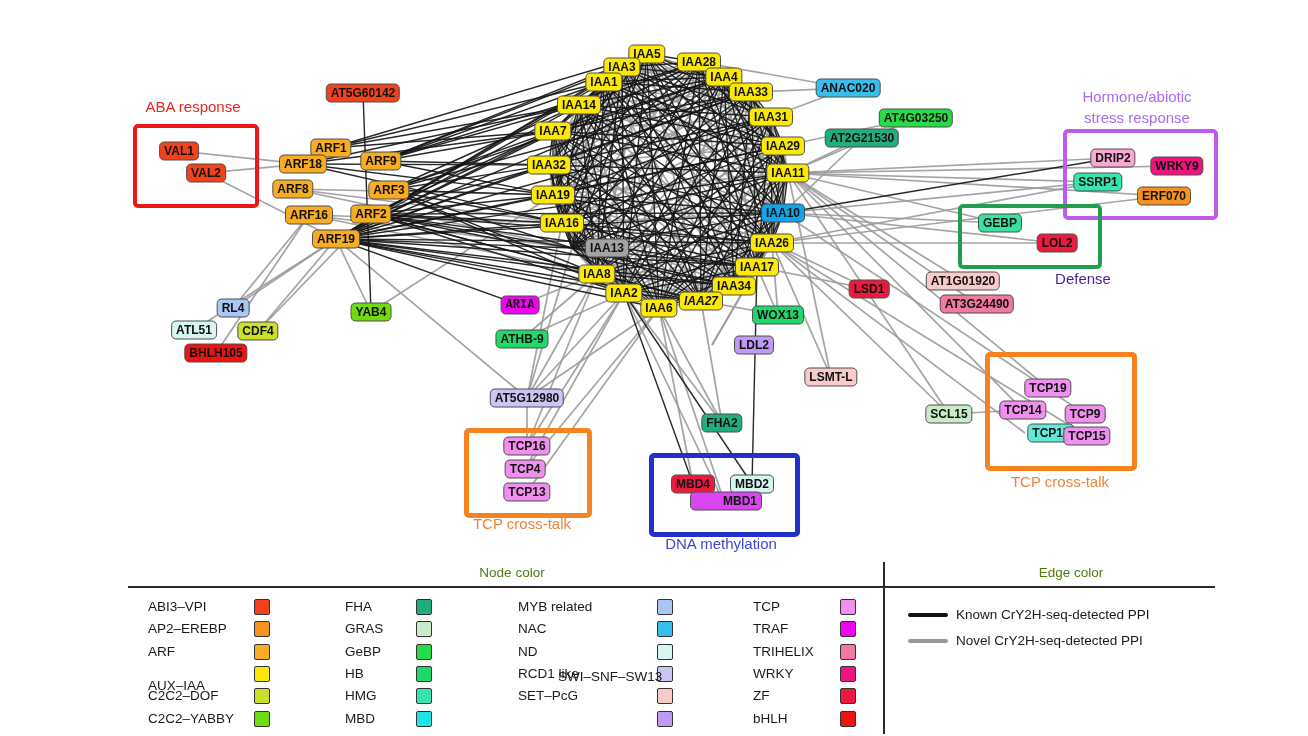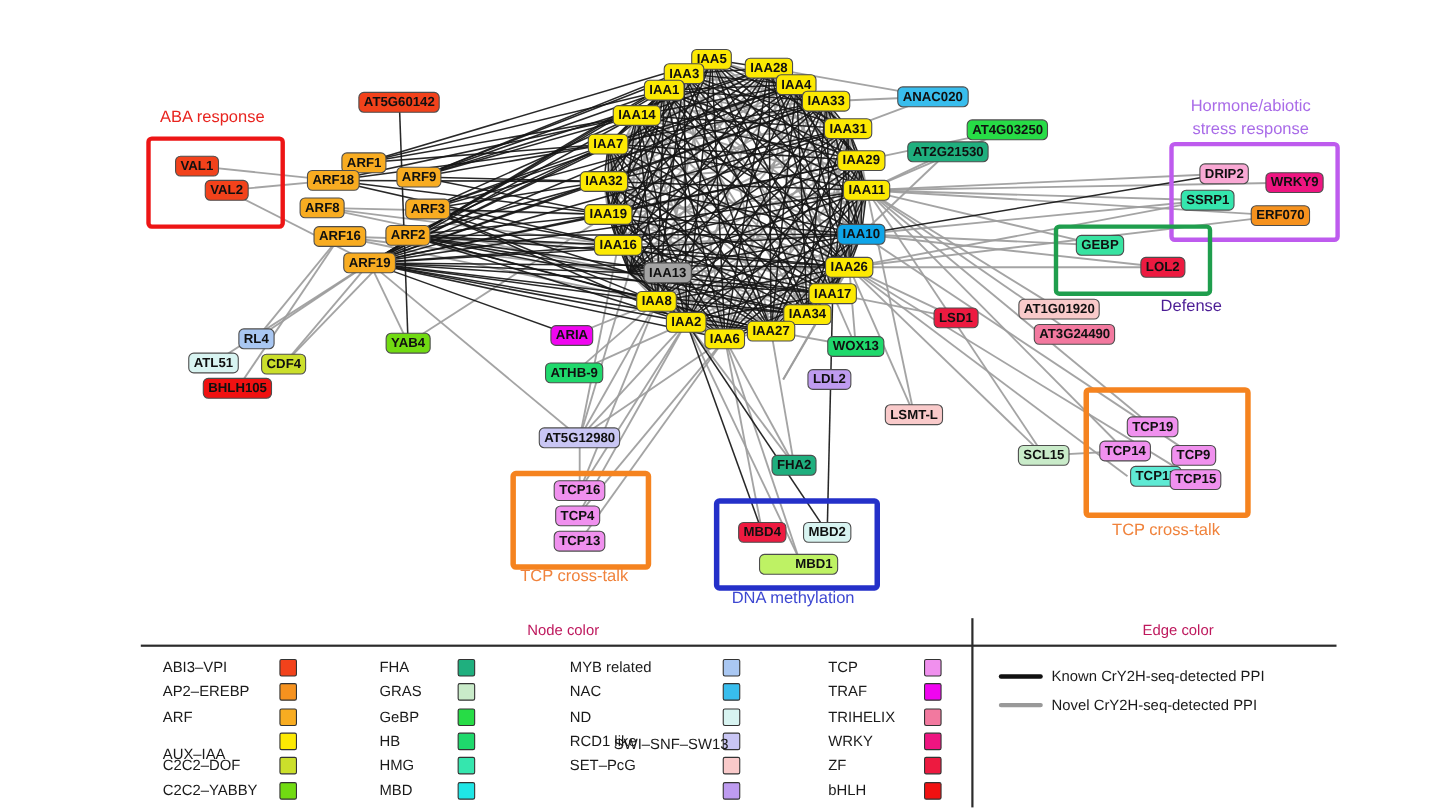--- a/index.html
+++ b/index.html
@@ -6,21 +6,21 @@
   #fig{position:relative;width:1308px;height:736px;background:#fff;overflow:hidden;
        font-family:"Liberation Sans",sans-serif;}
   #edges{position:absolute;left:0;top:0;width:1308px;height:736px;}
   .group-box{position:absolute;border-style:solid;border-radius:5px;background:transparent;}
   .group-label{position:absolute;transform:translateX(-50%);text-align:center;
        font-size:15px;white-space:nowrap;line-height:21px;}
   .node{position:absolute;transform:translate(-50%,-50%);white-space:nowrap;
        border:1.5px solid #4d4d4d;border-radius:5px;padding:0 4px;height:17px;
        line-height:16px;font-size:12px;font-weight:700;color:#101010;}
   
-  .lg-title{position:absolute;transform:translateX(-50%);font-size:13.5px;color:#be185d;}
+  .lg-title{position:absolute;transform:translateX(-50%);font-size:13.5px;color:#4d7c0f;}
   .lg-hline{position:absolute;background:#2b2b2b;height:1.5px;}
   .lg-vline{position:absolute;background:#2b2b2b;width:1.5px;}
   .lg-label{position:absolute;font-size:13.5px;color:#1a1a1a;white-space:nowrap;}
   .lg-chip{position:absolute;width:14px;height:14px;border:1.5px solid #333;
        border-radius:2px;transform:translate(-50%,-50%);}
   .edge-sample{position:absolute;height:4px;width:40px;border-radius:2px;transform:translateY(-50%);}
 </style>
 </head>
 <body>
 
@@ -481,47 +481,47 @@
       <div class="node" style="left: 788px; top: 173px; background: rgb(252, 233, 3);">IAA11</div>
       <div class="node" style="left: 553px; top: 195px; background: rgb(252, 233, 3);">IAA19</div>
       <div class="node" style="left: 783px; top: 213px; background: #0ea5e9; text-align: center;">IAA10</div>
       <div class="node" style="left: 562px; top: 223px; background: rgb(252, 233, 3);">IAA16</div>
       <div class="node" style="left: 772px; top: 243px; background: rgb(252, 233, 3);">IAA26</div>
       <div class="node" style="left: 588px; top: 248px; background: #a3a3a3; margin-left: 19px;">IAA13</div>
       <div class="node" style="left: 757px; top: 267px; background: rgb(252, 233, 3);">IAA17</div>
       <div class="node" style="left: 597px; top: 274px; background: rgb(252, 233, 3);">IAA8</div>
       <div class="node" style="left: 734px; top: 286px; background: rgb(252, 233, 3);">IAA34</div>
       <div class="node" style="left: 624px; top: 293px; background: rgb(252, 233, 3);">IAA2</div>
-      <div class="node" style="left: 701px; top: 301px; background: rgb(252, 233, 3);">IAA27</div>
+      <div class="node" style="left: 701px; top: 301px; background: rgb(252, 233, 3); font-style: italic;">IAA27</div>
       <div class="node" style="left: 659px; top: 308px; background: rgb(252, 233, 3);">IAA6</div>
       <div class="node" style="left: 848px; top: 88px; background: rgb(56, 189, 237);">ANAC020</div>
       <div class="node" style="left: 916px; top: 118px; background: rgb(39, 220, 70);">AT4G03250</div>
       <div class="node" style="left: 862px; top: 138px; background: rgb(31, 175, 126);">AT2G21530</div>
       <div class="node" style="left: 1113px; top: 158px; background: #f9a8d4;">DRIP2</div>
       <div class="node" style="left: 1177px; top: 166px; background: rgb(238, 21, 129);">WRKY9</div>
       <div class="node" style="left: 1098px; top: 182px; background: rgb(53, 230, 174);">SSRP1</div>
       <div class="node" style="left: 1164px; top: 196px; background: rgb(246, 146, 30);">ERF070</div>
       <div class="node" style="left: 1000px; top: 223px; background: rgb(56, 227, 161);">GEBP</div>
       <div class="node" style="left: 1057px; top: 243px; background: rgb(237, 26, 64);">LOL2</div>
       <div class="node" style="left: 963px; top: 281px; background: rgb(249, 202, 202);">AT1G01920</div>
       <div class="node" style="left: 977px; top: 304px; background: rgb(242, 121, 159);">AT3G24490</div>
       <div class="node" style="left: 869px; top: 289px; background: rgb(237, 26, 64);">LSD1</div>
       <div class="node" style="left: 778px; top: 315px; background: rgb(31, 217, 108);">WOX13</div>
       <div class="node" style="left: 712px; top: 345px; background: rgb(190, 155, 240); margin-left: 42px;">LDL2</div>
       <div class="node" style="left: 831px; top: 377px; background: rgb(249, 202, 202);">LSMT-L</div>
-      <div class="node" style="left: 520px; top: 305px; background: rgb(240, 5, 240);">ARIA</div>
+      <div class="node" style="left: 520px; top: 305px; background: rgb(240, 5, 240); font-family: Liberation Mono, monospace;">ARIA</div>
       <div class="node" style="left: 522px; top: 339px; background: rgb(31, 217, 108);">ATHB-9</div>
       <div class="node" style="left: 527px; top: 398px; background: rgb(201, 198, 244);">AT5G12980</div>
       <div class="node" style="left: 527px; top: 446px; background: rgb(240, 144, 238);">TCP16</div>
       <div class="node" style="left: 525px; top: 469px; background: rgb(240, 144, 238);">TCP4</div>
       <div class="node" style="left: 527px; top: 492px; background: rgb(240, 144, 238);">TCP13</div>
       <div class="node" style="left: 722px; top: 423px; background: rgb(31, 175, 126);">FHA2</div>
       <div class="node" style="left: 693px; top: 484px; background: rgb(237, 26, 64);">MBD4</div>
       <div class="node" style="left: 752px; top: 484px; background: rgb(216, 244, 241);">MBD2</div>
-      <div class="node" style="left: 726px; top: 513px; background: #bef264; padding-left: 32px;">MBD1</div>
+      <div class="node" style="left: 726px; top: 501px; background: #d946ef; padding-left: 32px;">MBD1</div>
       <div class="node" style="left: 949px; top: 414px; background: rgb(201, 235, 201);">SCL15</div>
       <div class="node" style="left: 1048px; top: 388px; background: rgb(240, 144, 238);">TCP19</div>
       <div class="node" style="left: 1023px; top: 410px; background: rgb(240, 144, 238);">TCP14</div>
       <div class="node" style="left: 1085px; top: 414px; background: rgb(240, 144, 238);">TCP9</div>
       <div class="node" style="left: 1051px; top: 433px; background: #5eead4;">TCP17</div>
       <div class="node" style="left: 1087px; top: 436px; background: rgb(240, 144, 238);">TCP15</div>
     </div>
 
   <div class="lg-title" style="left:512px;top:565px">Node color</div>
   <div class="lg-title" style="left:1071px;top:565px">Edge color</div>

